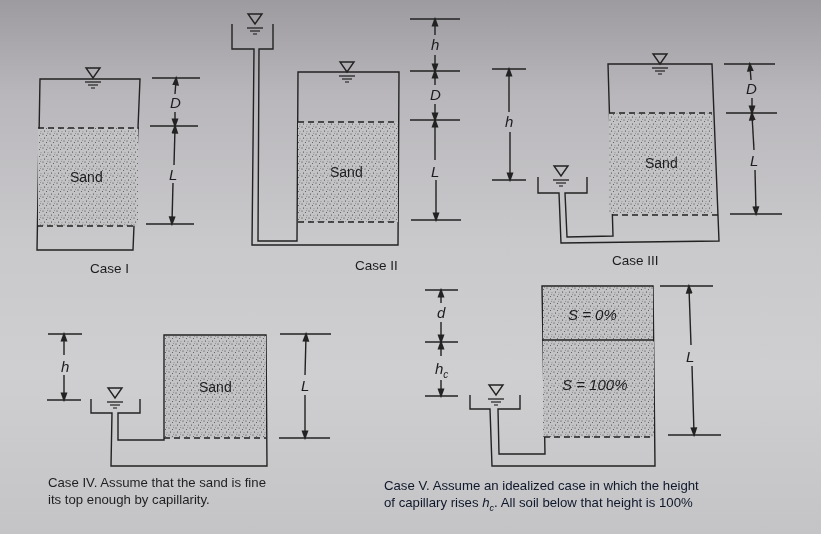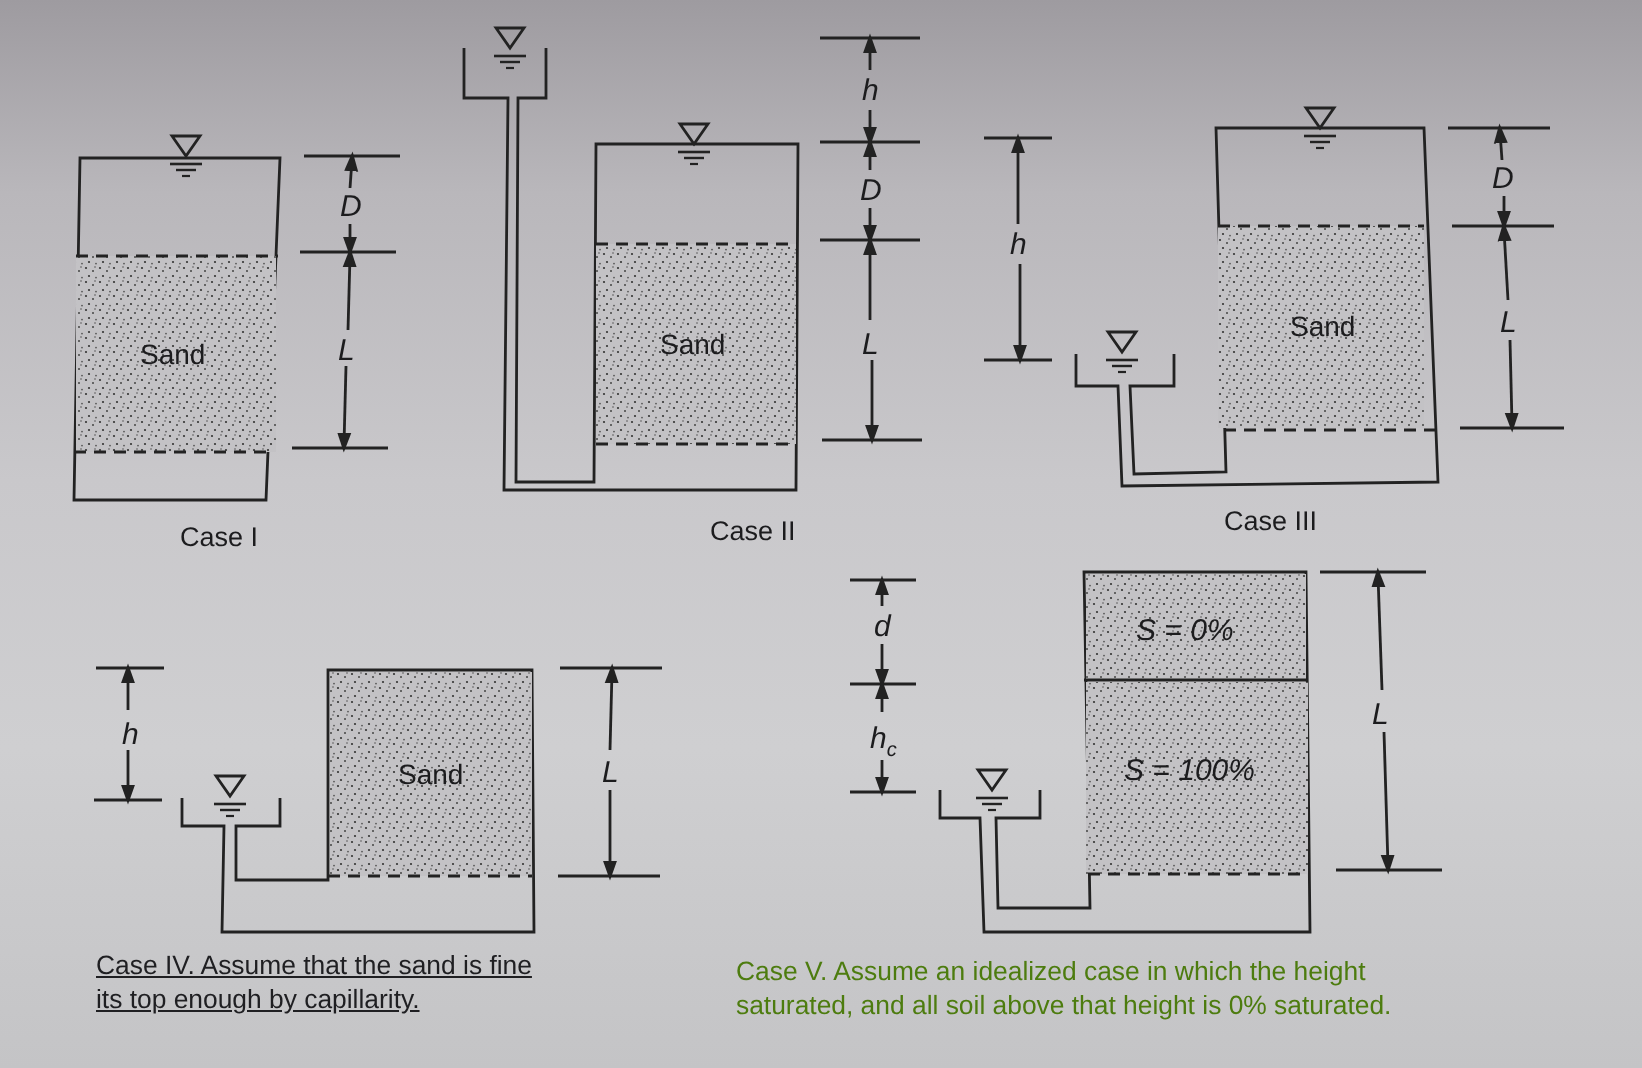--- a/index.html
+++ b/index.html
@@ -160,21 +160,21 @@
     <text class="sym" x="435" y="374"><tspan>h</tspan><tspan font-size="10" dy="4">c</tspan></text>
 
     <line class="stroke" x1="660" y1="286" x2="713" y2="286"></line>
     <line class="stroke" x1="668" y1="435" x2="721" y2="435"></line>
     <line class="stroke" x1="689" y1="288" x2="691" y2="345" marker-start="url(#arr)"></line>
     <line class="stroke" x1="692" y1="366" x2="694" y2="433" marker-end="url(#arr)"></line>
     <text class="sym" x="686" y="362">L</text>
   </g>
 </svg>
 
-<div class="caption" style="left:48px; top:474px;text-decoration:underline;">
+<div class="caption" style="left:48px; top:474px;">
   <div>Case IV. Assume that the sand is fine</div>
   <div>its top enough by capillarity.</div>
 </div>
 
-<div class="caption" style="left:368px; top:477px; color:#4d7c0f;">
+<div class="caption" style="left:384px; top:477px; color:#0f172a;">
   <div>Case V. Assume an idealized case in which the height</div>
-  <div>saturated, and all soil above that height is 0% saturated.</div>
+  <div><span>of capillary rises </span><i>h</i><sub style="font-size:9px;font-style:italic;">c</sub><span>. All soil below that height is 100%</span></div>
 </div>
 
 </body></html>

